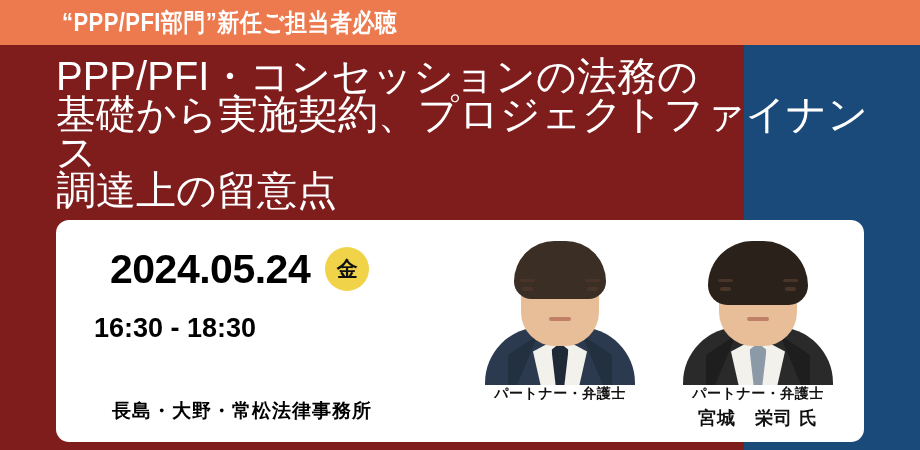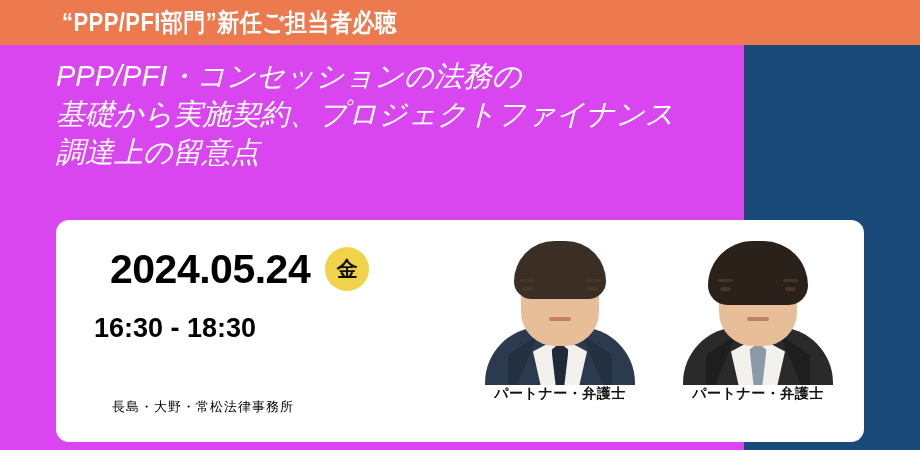--- a/index.html
+++ b/index.html
@@ -1,40 +1,40 @@
 <!DOCTYPE html>
 <html><head>
 <meta charset="utf-8">
 <style>
   html,body{margin:0;padding:0;}
   body{
     width:920px;height:450px;overflow:hidden;
     font-family:"Liberation Sans","DejaVu Sans",sans-serif;
     background:#194A7A;
   }
-  .poster{position:relative;width:744px;height:450px;background:#d946ef;}
+  .poster{position:relative;width:744px;height:450px;background:#7f1d1d;}
 
   
   .banner{
     position:absolute;left:0;top:0;width:920px;height:45px;
     background:#EC7A4E;
   }
   .banner-text{
     position:absolute;left:62px;top:7px;
     font-size:25px;font-weight:bold;color:#FFFFFF;
     letter-spacing:0.5px;
     transform:scaleX(0.88);transform-origin:left center;
     white-space:nowrap;line-height:30px;
   }
 
   
   .title{
     position:absolute;left:56px;top:57px;width:830px;
-    color:#FFFFFF;font-size:29px;font-weight:400;
-    line-height:38px;white-space:pre-line;letter-spacing:0px;font-style:italic;
+    color:#FFFFFF;font-size:40px;font-weight:400;
+    line-height:38px;white-space:pre-line;letter-spacing:0px;
   }
 
   
   .card{
     position:absolute;left:56px;top:220px;
     width:808px;height:222px;
     background:#FFFFFF;border-radius:13px;
   }
 
   
@@ -53,21 +53,21 @@
     display:flex;align-items:center;justify-content:center;
     font-size:21px;font-weight:bold;color:#111111;
   }
   .time-text{
     position:absolute;left:38px;top:93px;
     font-size:27px;font-weight:bold;color:#000000;
     letter-spacing:0px;
   }
   .firm-text{
     position:absolute;left:56px;top:178px;
-    font-size:13px;font-weight:normal;color:#000000;
+    font-size:19px;font-weight:bold;color:#000000;
     letter-spacing:1px;
   }
 
   
   .speakers{
     position:absolute;left:420px;top:5px;
     width:380px;height:215px;
     display:flex;gap:30px;
   }
   .speaker{width:168px;display:flex;flex-direction:column;align-items:center;}
@@ -182,17 +182,18 @@
           <div class="p-neck"></div>
           <div class="p-face"></div>
           <div class="p-hair" style="background:#2A211A;width:100px;height:64px;"></div>
           <div class="p-brow l"></div>
             <div class="p-brow r"></div>
           <div class="p-eye l"></div>
             <div class="p-eye r"></div>
           <div class="p-mouth"></div>
         </div>
         <div class="cap-role">パートナー・弁護士</div>
+        <div class="cap-name">宮城　栄司 氏</div>
       </div>
 
     </div>
   </div>
 </div>
 
 </body></html>

